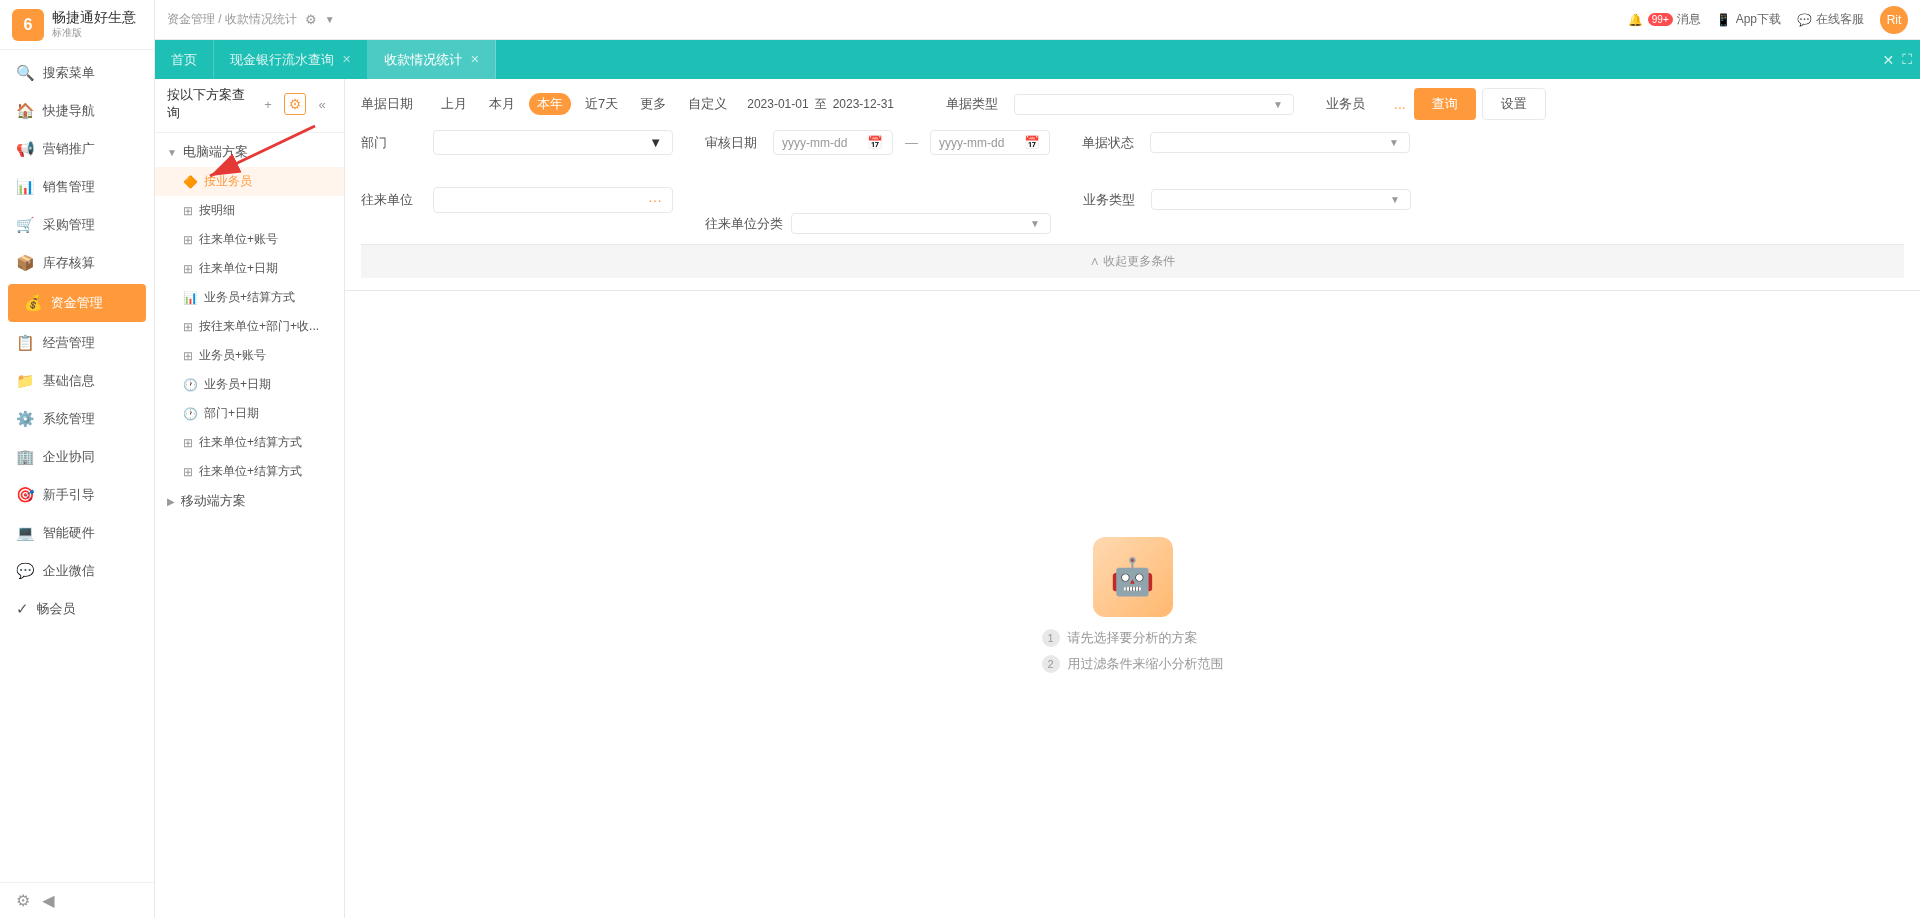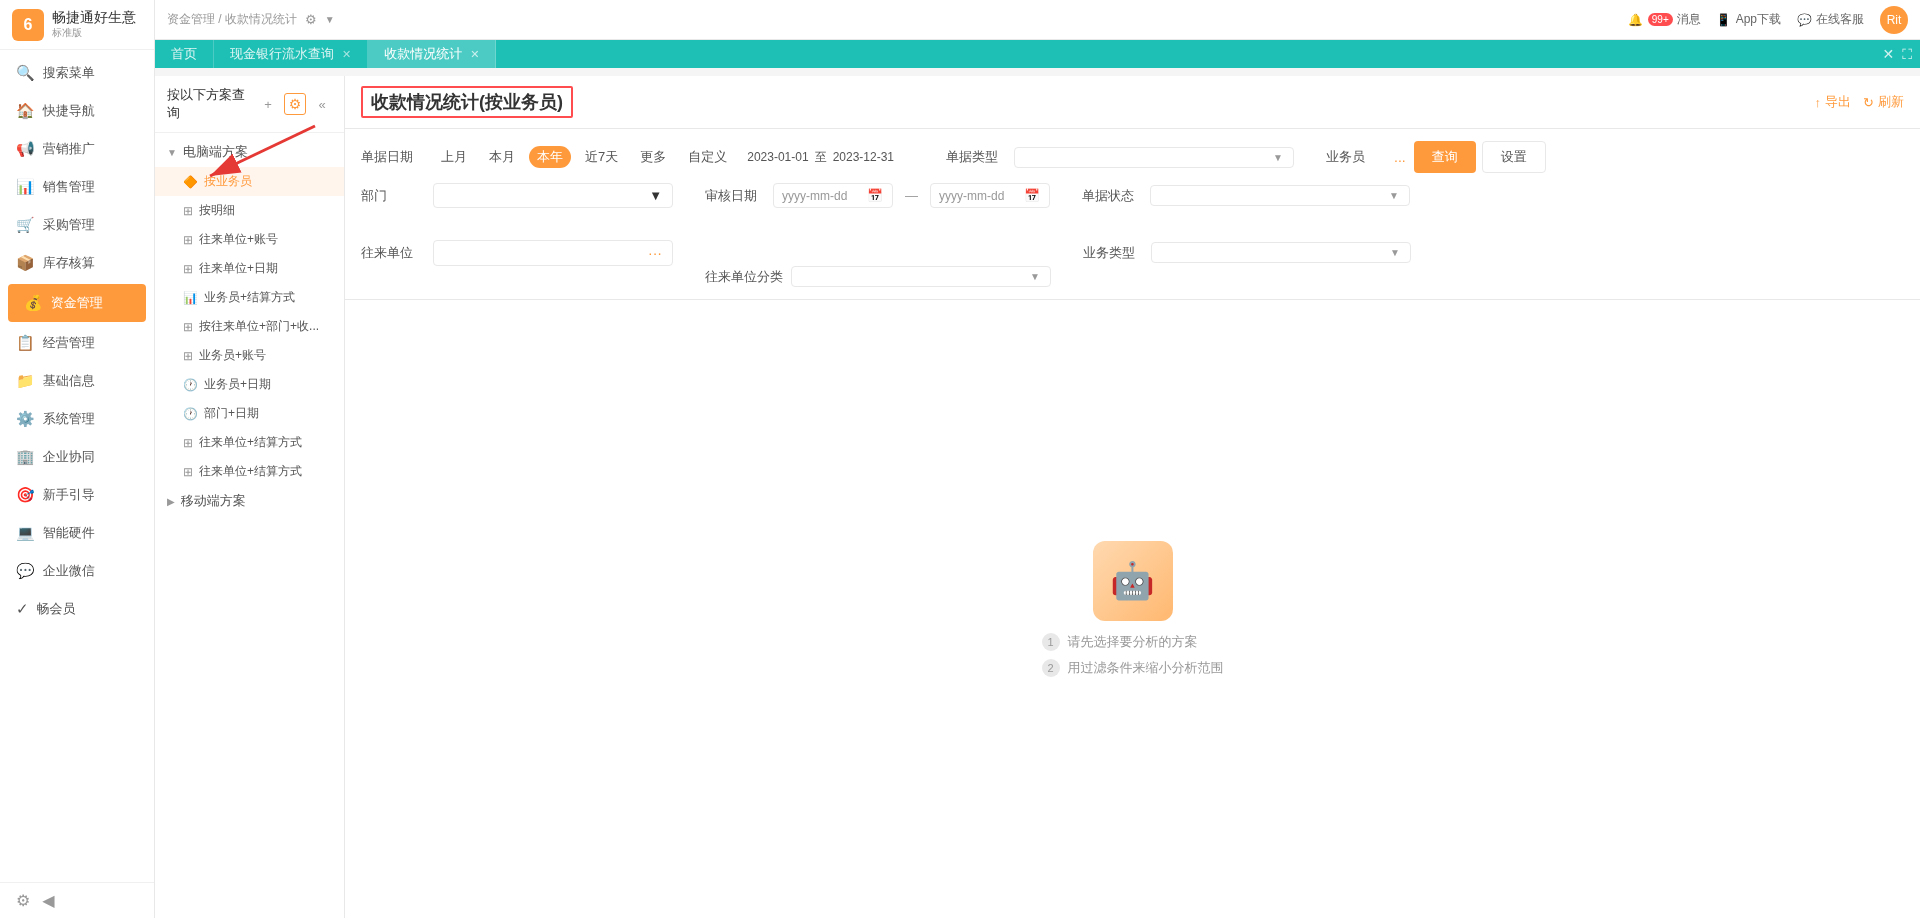--- a/index.html
+++ b/index.html
@@ -109,21 +109,21 @@
       border-top: 1px solid #f0f0f0;
       display: flex;
       align-items: center;
       gap: 12px;
     }
 
     
     .tab-bar {
       position: fixed;
       top: 40px; left: 155px; right: 0;
-      height: 28px;
+      height: 39px;
       background: #1ebfb4;
       display: flex;
       align-items: stretch;
       z-index: 100;
     }
     .tab-item {
       display: flex;
       align-items: center;
       padding: 0 16px;
       gap: 8px;
@@ -603,33 +603,20 @@
           <div class="scheme-group-title">
             <span class="arrow">▶</span>
             <span>移动端方案</span>
           </div>
         </div>
       </div>
   </div>
 
   <div class="content-area">
 
-    <div class="page-title-bar">
-      <span class="page-title">收款情况统计(按业务员)</span>
-      <div class="page-title-right">
-        <div class="title-action-btn">
-          <span>↑</span>
-          <span>导出</span>
-        </div>
-        <div class="title-action-btn">
-          <span>↻</span>
-          <span>刷新</span>
-        </div>
-      </div>
-    </div>
 
     <div class="filter-area">
 
       <div class="filter-row">
         <span class="filter-label">单据日期</span>
         <div class="filter-date-group" id="date-shortcuts">
             <span class="date-shortcut">上月</span>
             <span class="date-shortcut">本月</span>
             <span class="date-shortcut active">本年</span>
             <span class="date-shortcut">近7天</span>
@@ -700,20 +687,23 @@
         </div>
         <div style="margin-left:20px;display:flex;align-items:center;gap:8px;">
           <span class="filter-label">业务类型</span>
           <div class="filter-select" style="min-width:260px;">
             <span class="select-text"></span>
             <span class="chevron">▼</span>
           </div>
         </div>
       </div>
 
+      <div class="collapse-bar">
+        <span>∧ 收起更多条件</span>
+      </div>
     </div>
 
     <div class="empty-state">
       <div class="empty-robot">🤖</div>
       <div class="empty-tips">
         <div class="empty-tip-item">
           <div class="tip-num">1</div>
           <span>请先选择要分析的方案</span>
         </div>
         <div class="empty-tip-item">

